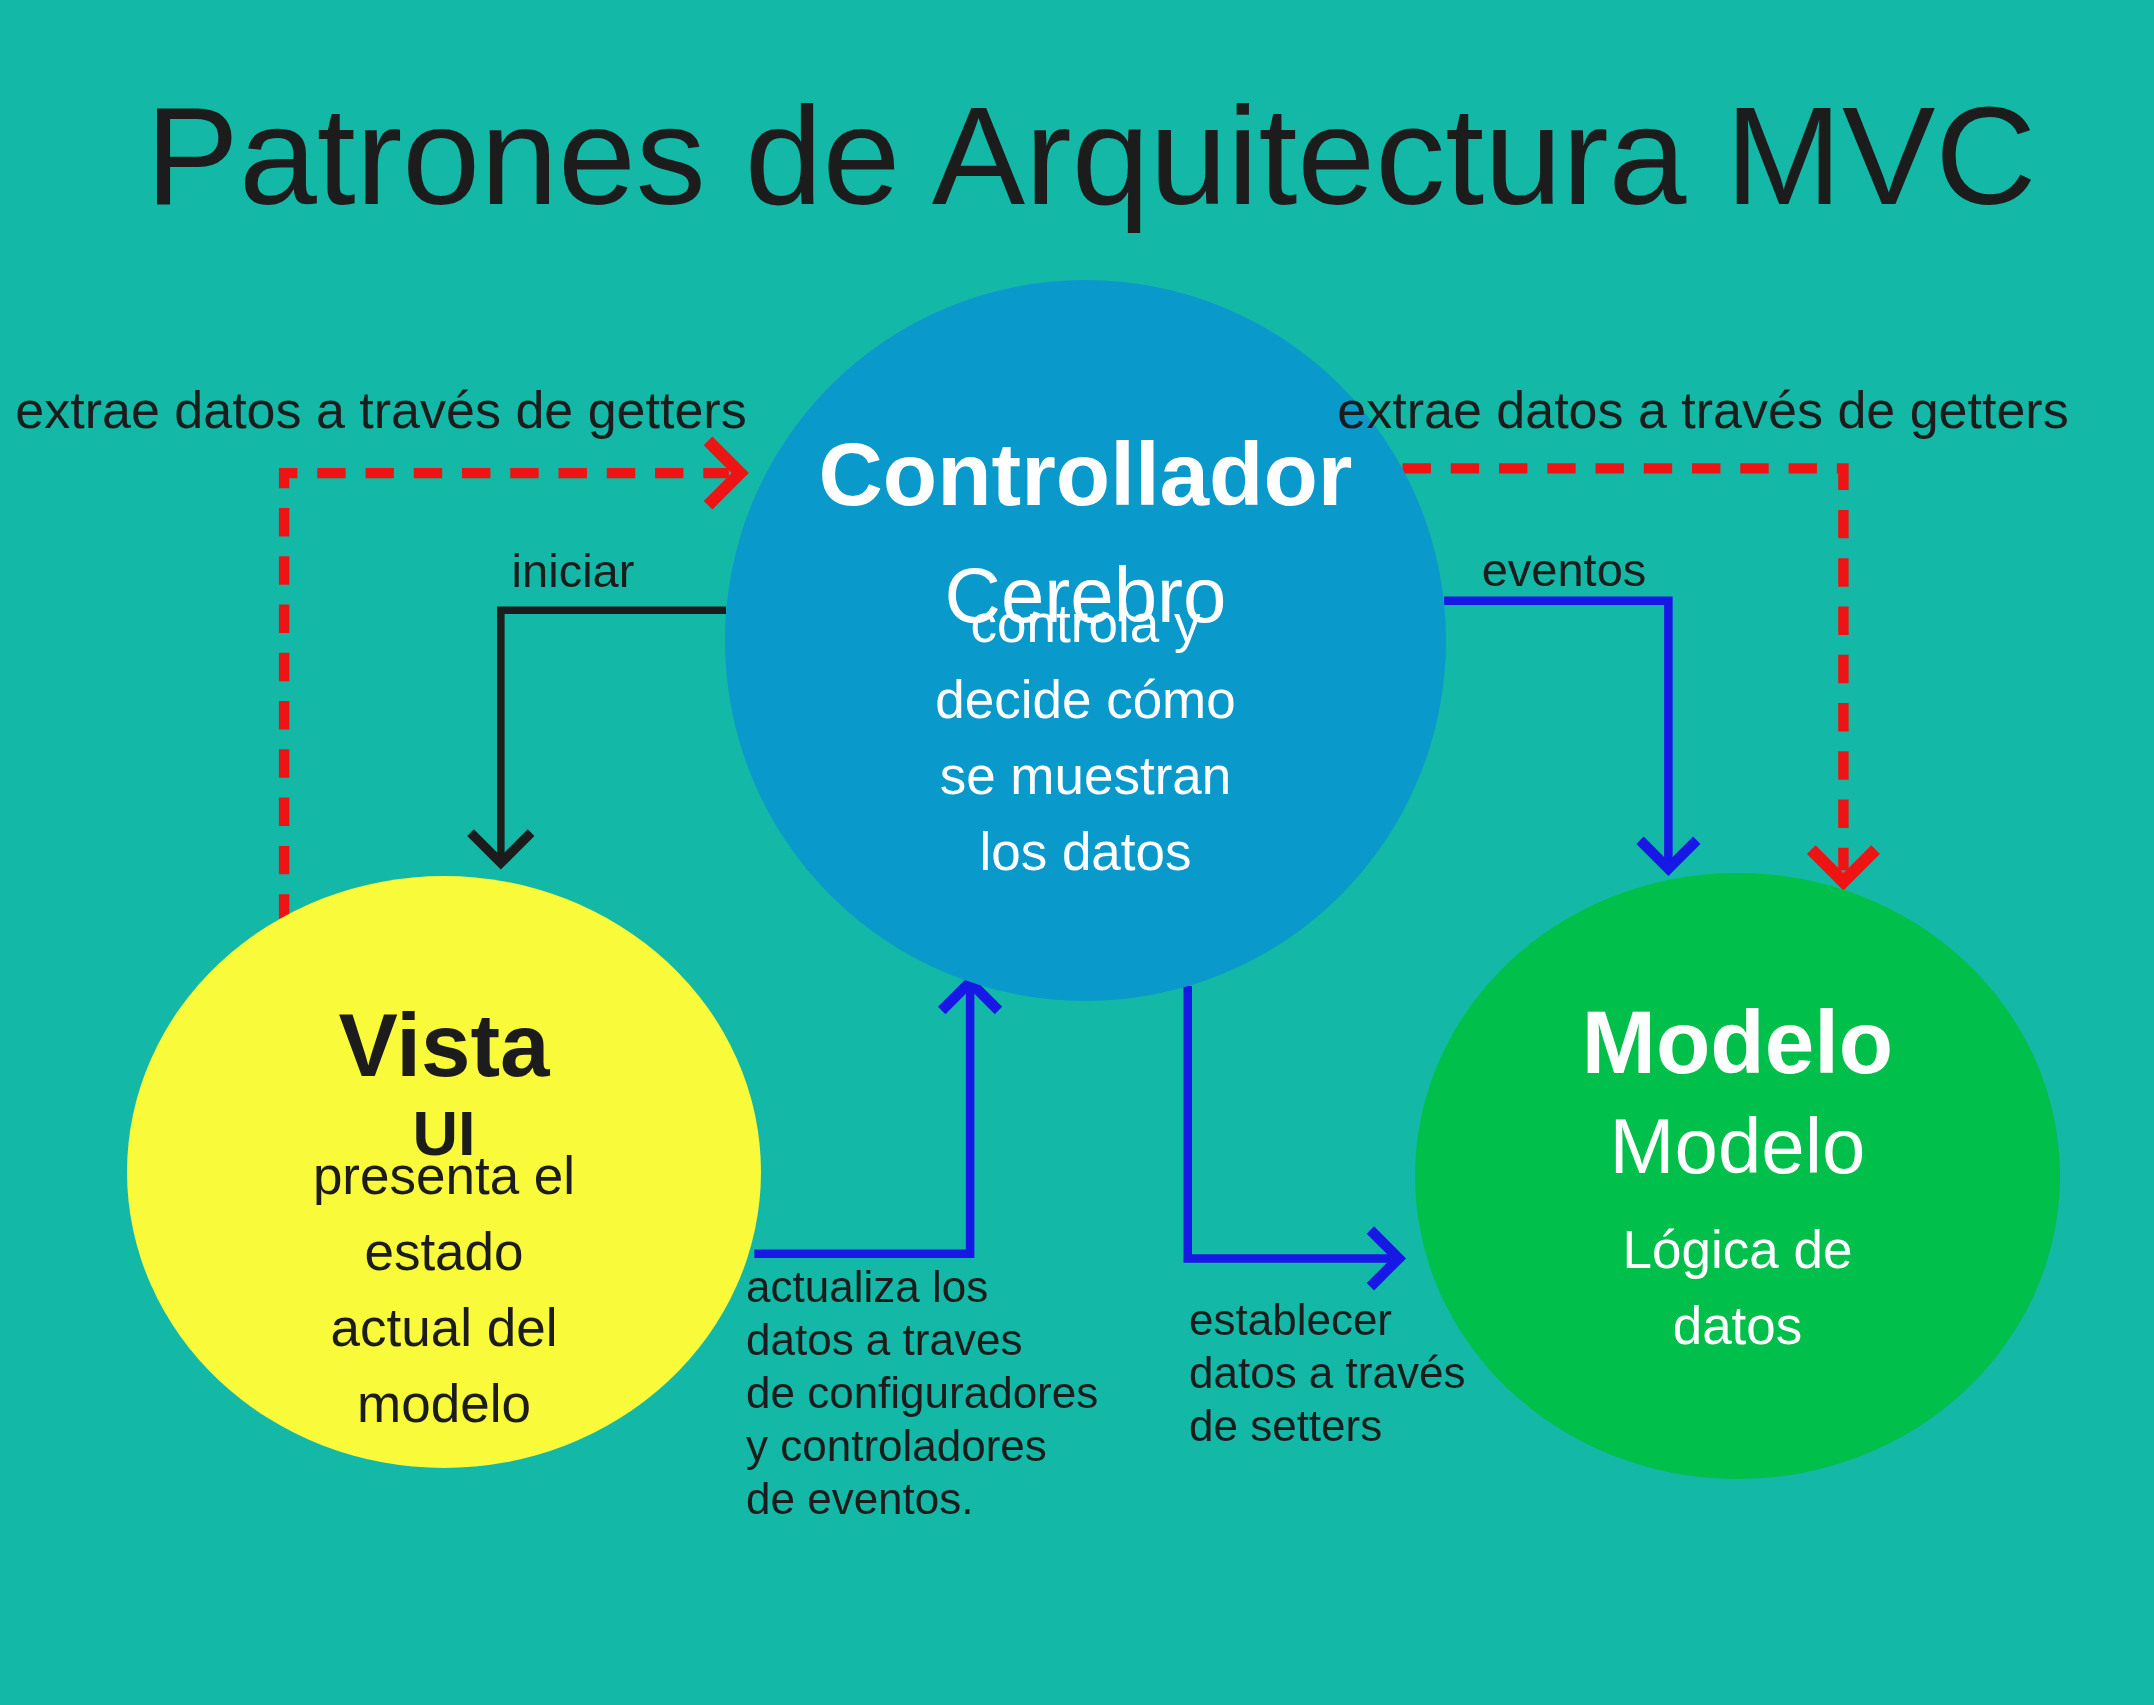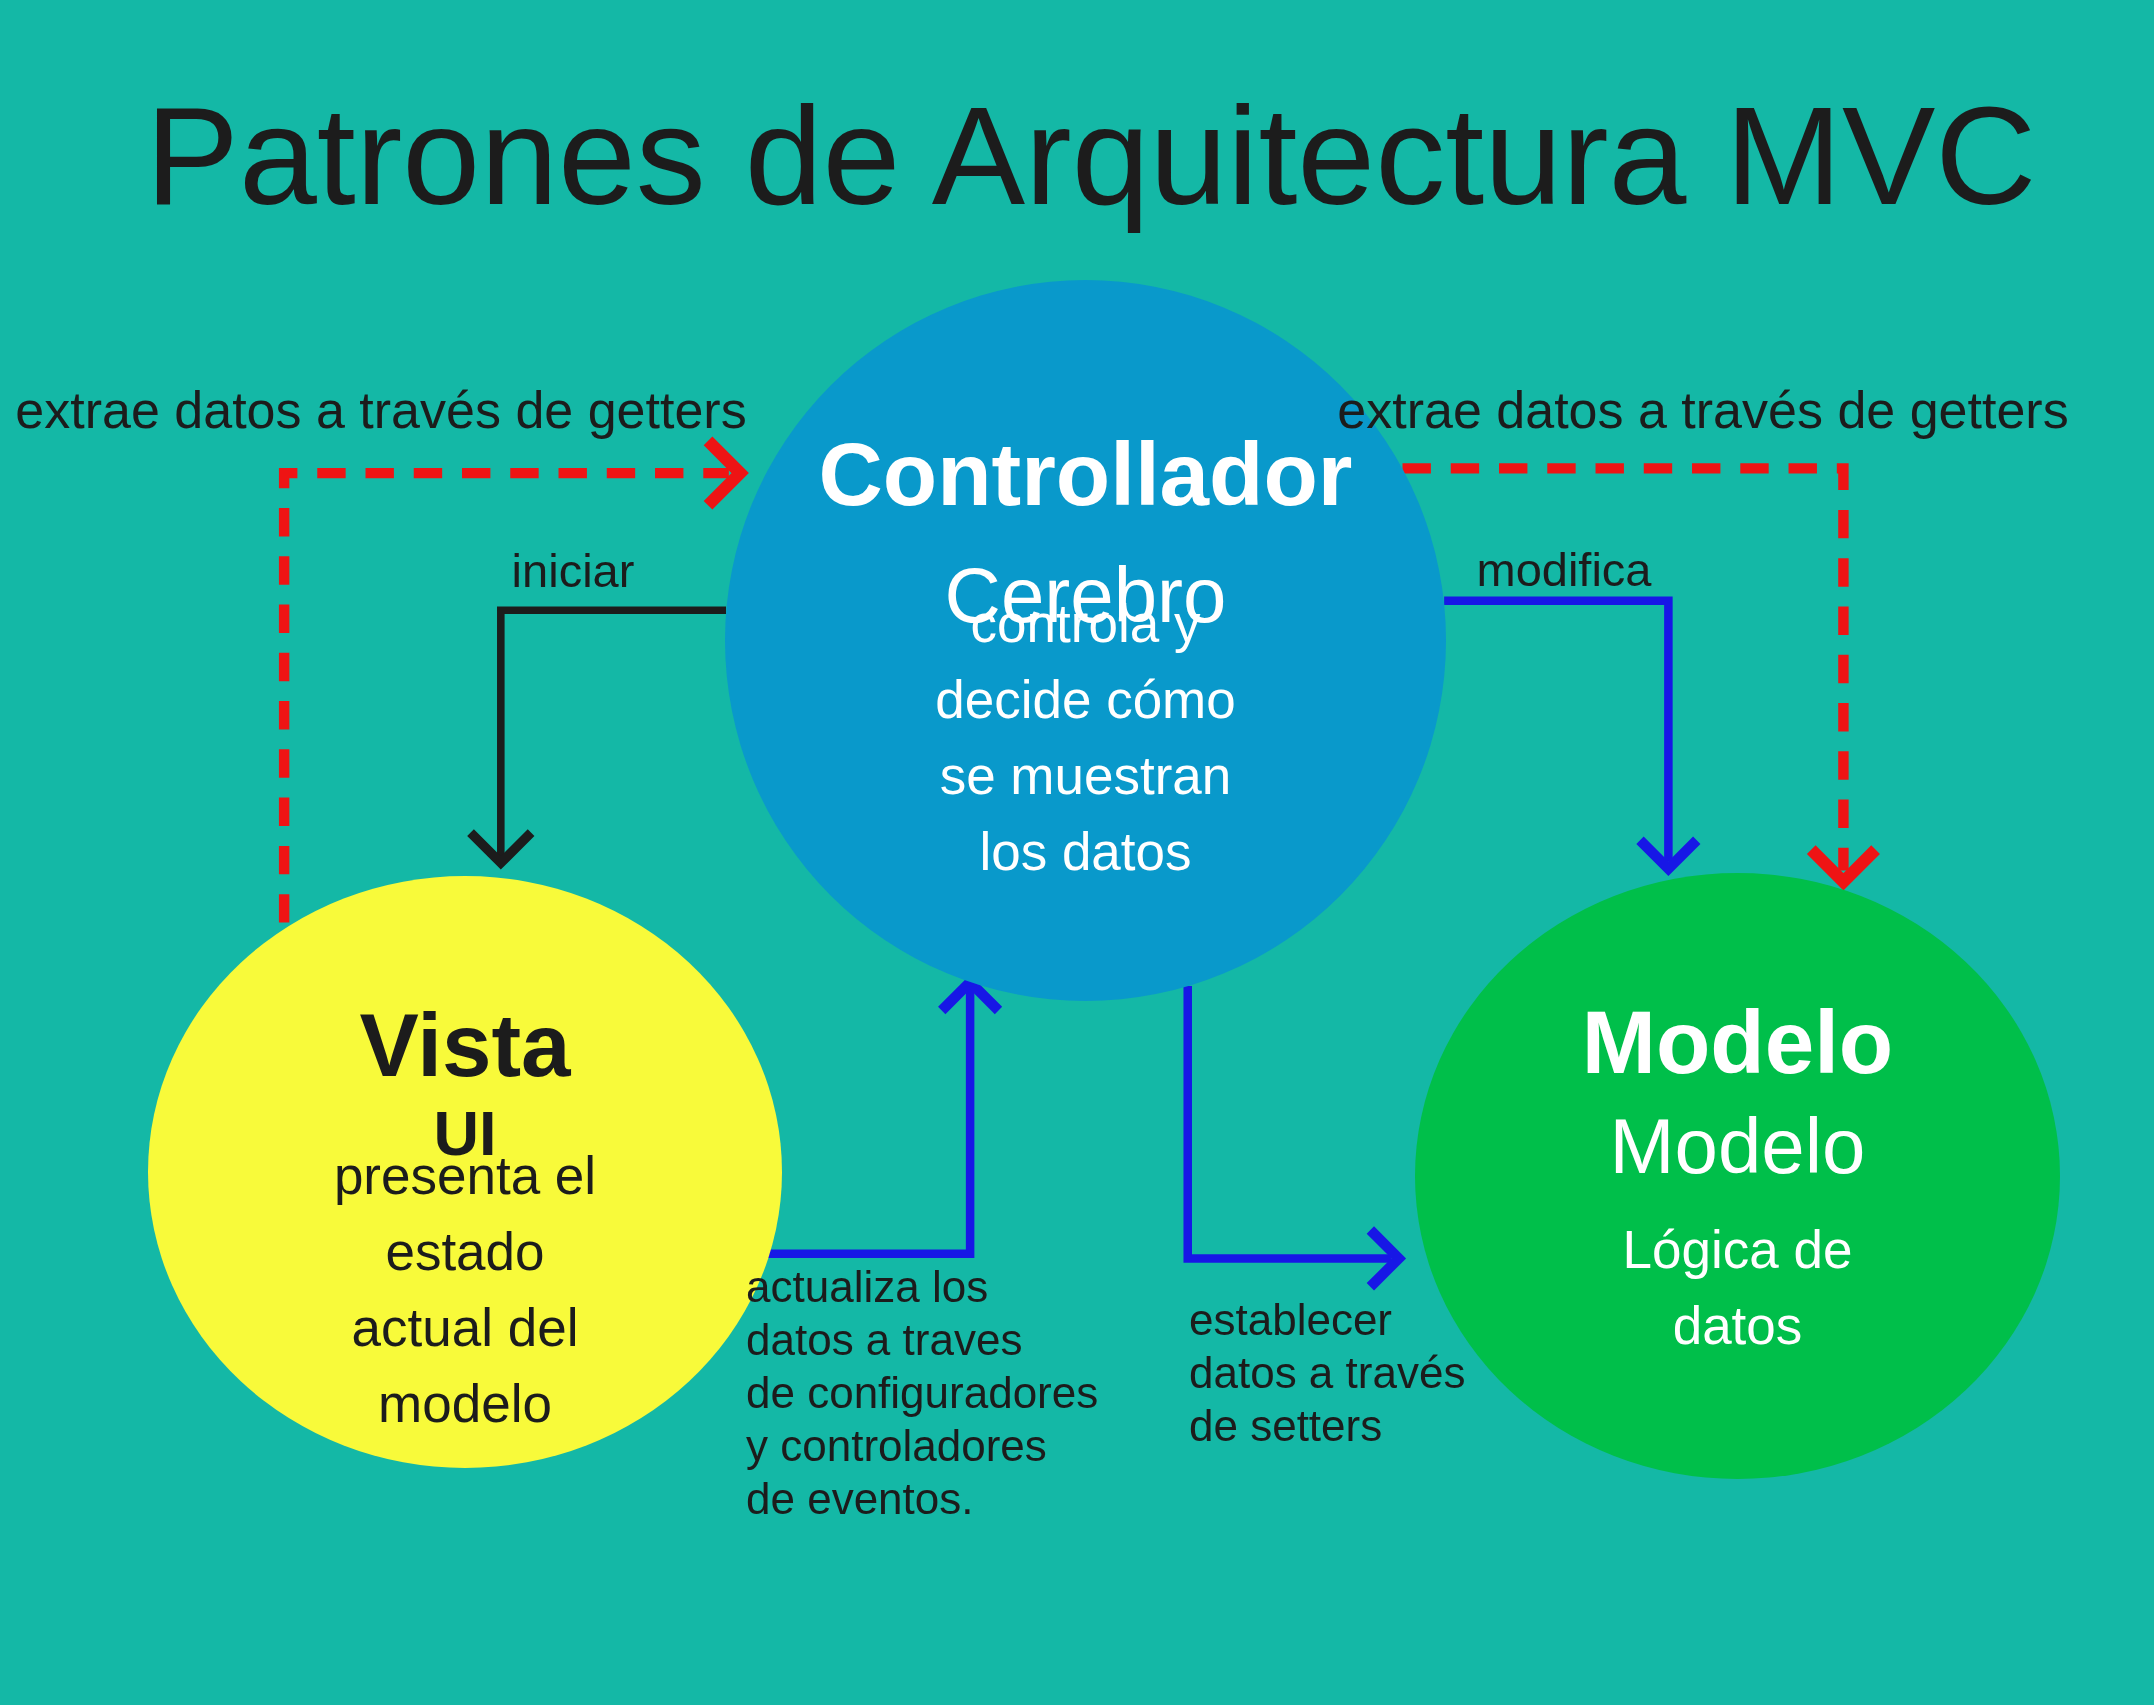--- a/index.html
+++ b/index.html
@@ -26,21 +26,21 @@
     position: absolute;
     border-radius: 50%;
   }
   #node-controller {
     left: 725px; top: 280px;
     width: 721px; height: 721px;
     background: #0999cb;
     color: #ffffff;
   }
   #node-view {
-    left: 148px; top: 876px;
+    left: 127px; top: 876px;
     width: 634px; height: 592px;
     background: #f8fa3a;
     color: #1c1c1c;
   }
   #node-model {
     left: 1415px; top: 873px;
     width: 645px; height: 606px;
     background: #00bf4a;
     color: #ffffff;
   }
@@ -136,21 +136,21 @@
 
   <div id="node-model" class="circle">
     <div class="ctext node-title">Modelo</div>
     <div class="ctext node-subtitle">Modelo</div>
     <div class="ctext node-desc">Lógica de datos</div>
   </div>
 
   <div id="label-extract-left" class="edge-label">extrae datos a través de getters</div>
   <div id="label-extract-right" class="edge-label">extrae datos a través de getters</div>
   <div id="label-iniciar" class="edge-label">iniciar</div>
-  <div id="label-modifica" class="edge-label">modifica</div>
+  <div id="label-modifica" class="edge-label">eventos</div>
   <div id="label-establecer" class="edge-block">establecer
 datos a través
 de setters</div>
   <div id="label-actualiza" class="edge-block">actualiza los
 datos a traves
 de configuradores
 y controladores
 de eventos.</div>
 
 </div>

